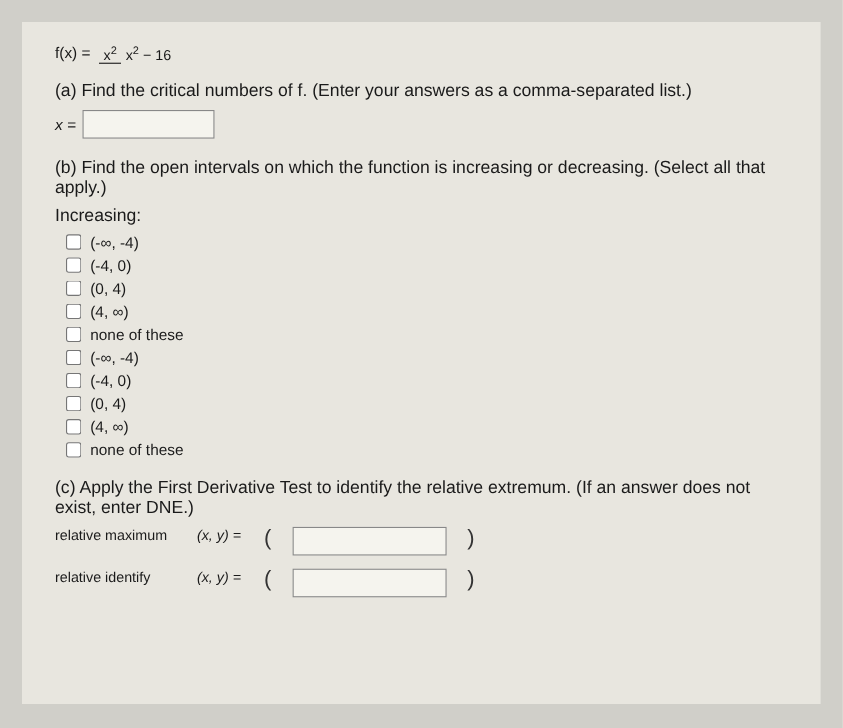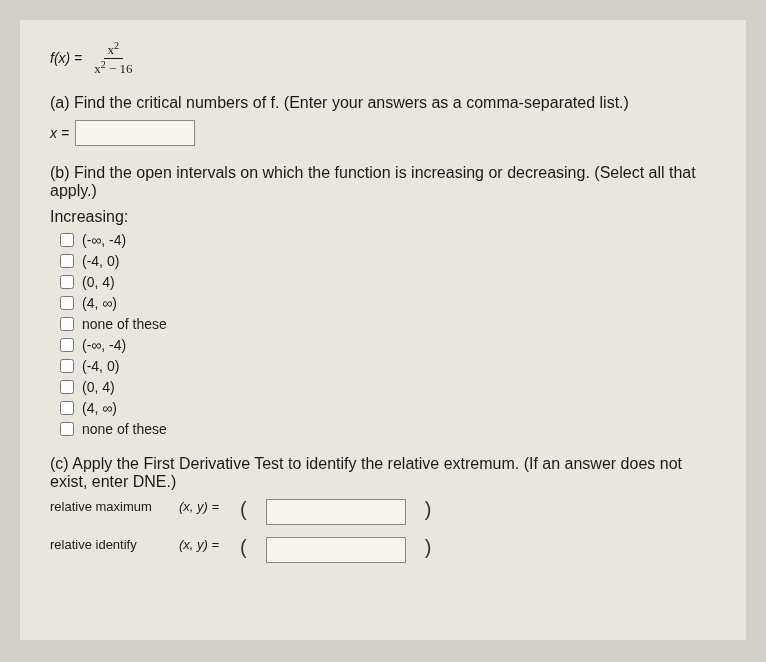--- a/index.html
+++ b/index.html
@@ -23,31 +23,29 @@
       padding: 20px 30px 30px 30px;
       min-height: 620px;
     }
 
     .function-display {
       margin-bottom: 16px;
       font-size: 14px;
     }
 
     .function-display .fx {
-      font-style: italic;
     }
 
     .fraction {
       display: inline-flex;
-      flex-direction: column;
+      flex-direction: row;
       align-items: center;
       vertical-align: middle;
       margin: 0 4px;
       font-size: 13px;
-      font-family: Liberation Serif, serif;
     }
 
     .fraction .numerator {
       border-bottom: 1px solid #1a1a1a;
       padding: 0 4px;
       text-align: center;
     }
 
     .fraction .denominator {
       padding: 0 4px;

